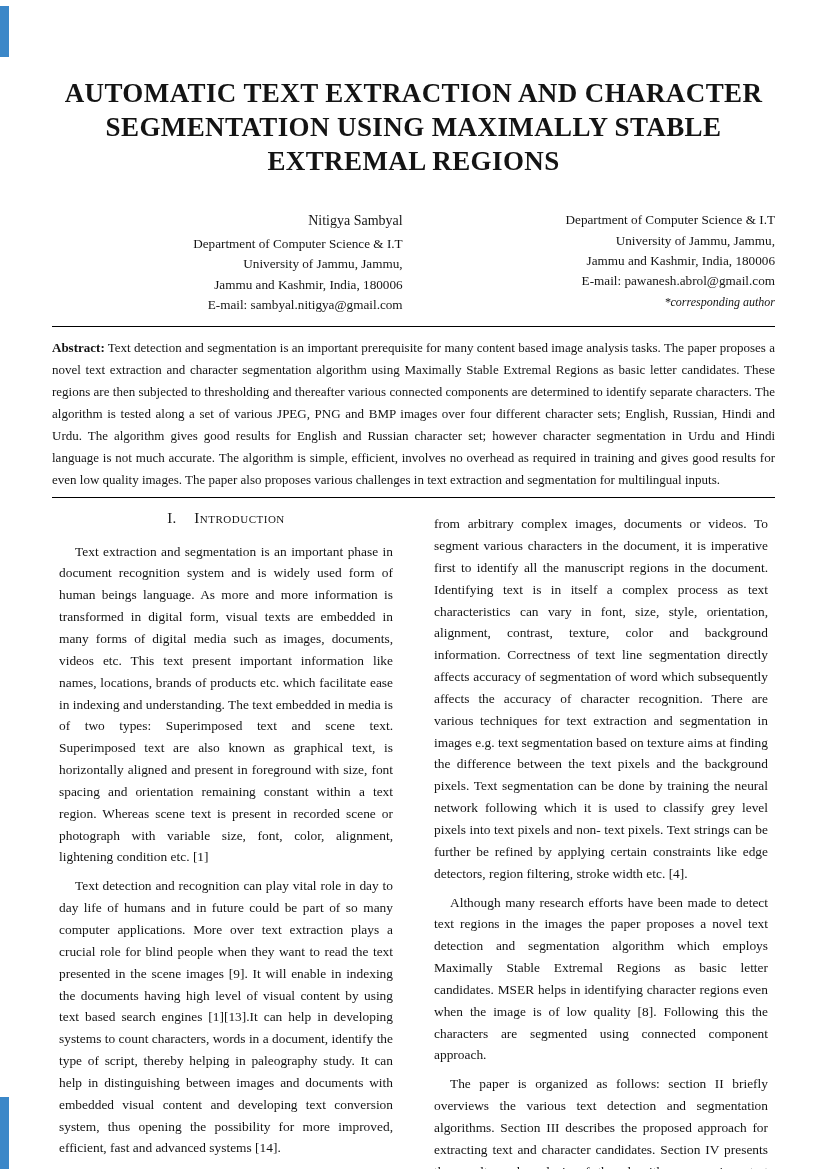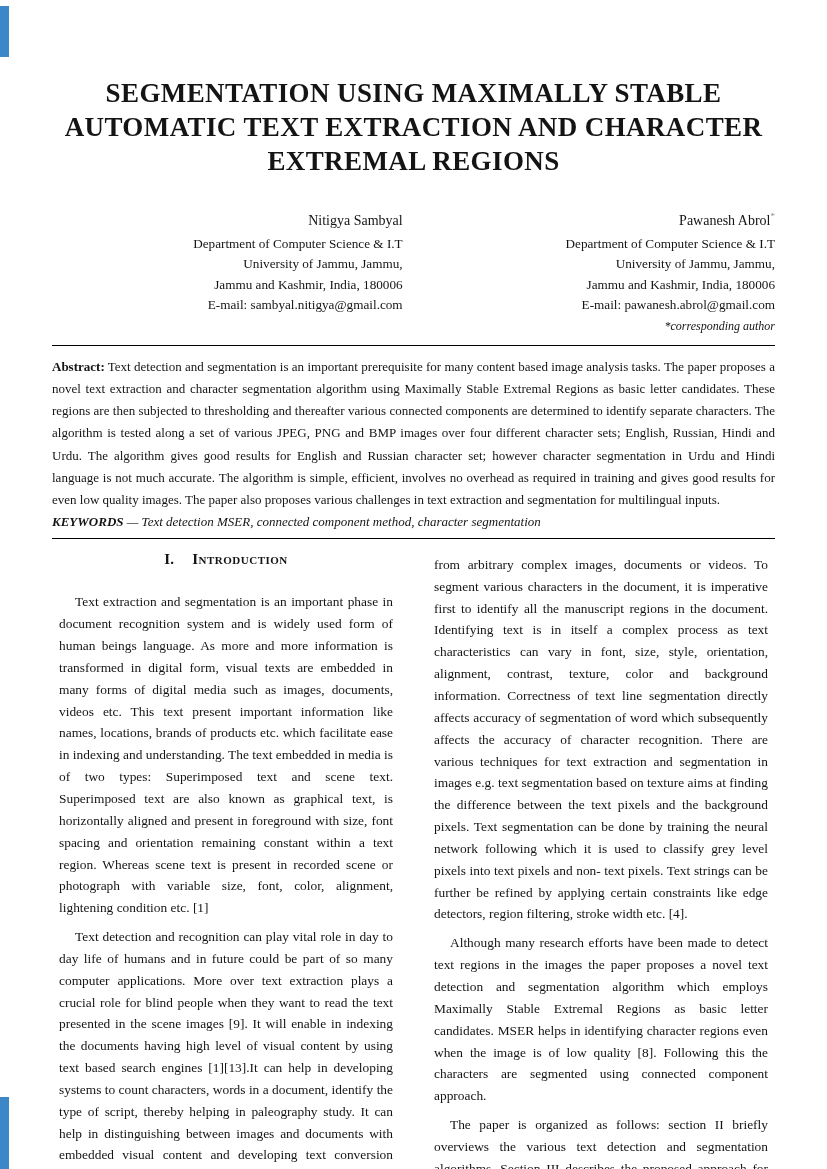--- a/index.html
+++ b/index.html
@@ -90,71 +90,69 @@
   }
   .col {
     width: 348px;
     font-size: 13.4px;
     line-height: 1.63;
     text-align: justify;
   }
   .section-heading {
     text-align: center;
     font-size: 15px;
-    font-weight: bold;
-    margin-bottom: 20px;
+    font-weight: normal;
+    margin-bottom: 10px;
     letter-spacing: 0.2px;
   }
   .section-heading .sec-num { margin-right: 18px; }
   .section-heading .sec-title { font-variant: small-caps; letter-spacing: 0.5px; }
   .col p { text-indent: 16px; margin: 7px; }
   .col p.no-indent { text-indent: 0; }
 </style>
 </head>
 <body>
 
 <div class="page">
 
   <div class="accent-bar accent-top"></div>
   <div class="accent-bar accent-bottom"></div>
 
   <div class="content">
 
     <h1 class="title">
+      <span>AUTOMATIC TEXT EXTRACTION AND CHARACTER</span>
       <span>SEGMENTATION USING MAXIMALLY STABLE</span>
-      <span>AUTOMATIC TEXT EXTRACTION AND CHARACTER</span>
       <span>EXTREMAL REGIONS</span>
     </h1>
 
     <div class="authors">
 
       <div class="author">
         <div class="author-name"><span>Nitigya Sambyal</span></div>
         <div>Department of Computer Science &amp; I.T</div>
         <div>University of Jammu, Jammu,</div>
         <div>Jammu and Kashmir, India, 180006</div>
         <div>E-mail: sambyal.nitigya@gmail.com</div>
       </div>
 
       <div class="author">
-        <div class="author-name"><span>Pawanesh Abrol</span><sup>*</sup></div>
         <div>Department of Computer Science &amp; I.T</div>
         <div>University of Jammu, Jammu,</div>
         <div>Jammu and Kashmir, India, 180006</div>
         <div>E-mail: pawanesh.abrol@gmail.com</div>
         <div class="corresponding-note">*corresponding author</div>
       </div>
 
     </div>
 
     <hr class="rule">
 
     <p class="abstract"><span class="label">Abstract:</span><span> Text detection and segmentation is an important prerequisite for many content based image analysis tasks. The paper proposes a novel text extraction and character segmentation algorithm using Maximally Stable Extremal Regions as basic letter candidates. These regions are then subjected to thresholding and thereafter various connected components are determined to identify separate characters. The algorithm is tested along a set of various JPEG, PNG and BMP images over four different character sets; English, Russian, Hindi and Urdu. The algorithm gives good results for English and Russian character set; however character segmentation in Urdu and Hindi language is not much accurate. The algorithm is simple, efficient, involves no overhead as required in training and gives good results for even low quality images. The paper also proposes various challenges in text extraction and segmentation for multilingual inputs.</span></p>
 
-    <p class="keywords"><span class="label">KEYWORDS</span><span> — Text detection MSER, connected component method, character segmentation</span></p>
 
     <hr class="rule rule2">
 
     <div class="columns">
 
       <div class="col">
         <div class="section-heading">
           <span class="sec-num">I.</span><span class="sec-title">Introduction</span>
         </div>
         <p>Text extraction and segmentation is an important phase in document recognition system and is widely used form of human beings language. As more and more information is transformed in digital form, visual texts are embedded in many forms of digital media such as images, documents, videos etc. This text present important information like names, locations, brands of products etc. which facilitate ease in indexing and understanding. The text embedded in media is of two types: Superimposed text and scene text. Superimposed text are also known as graphical text, is  horizontally aligned and present in foreground with size, font spacing and orientation remaining constant within a text region. Whereas scene text is present in recorded scene or photograph with variable size, font, color, alignment, lightening condition etc. [1]</p>

